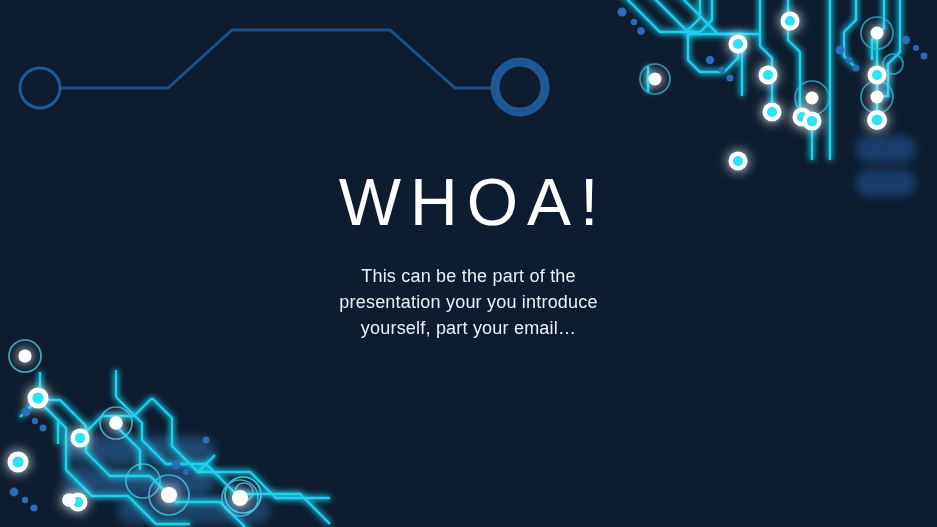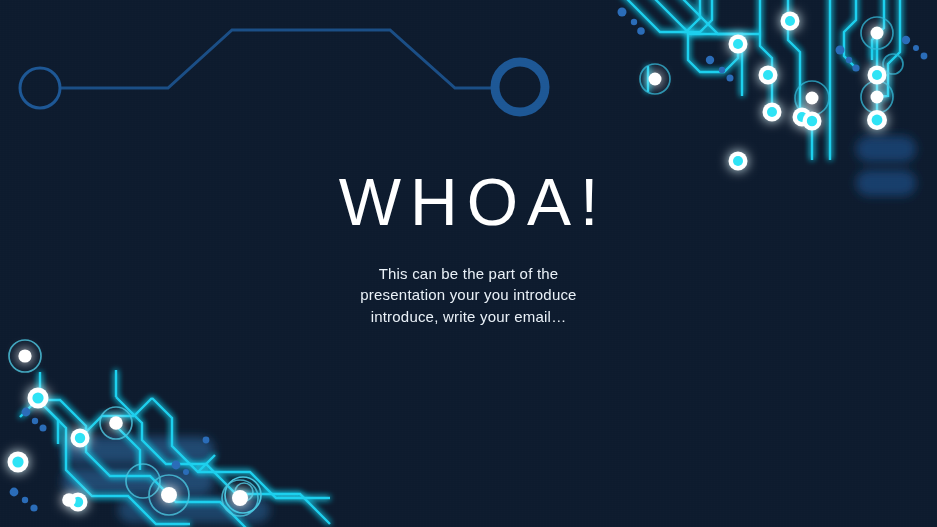--- a/index.html
+++ b/index.html
@@ -48,21 +48,21 @@
     color: #ffffff;
     font-size: 66px;
     font-weight: 300;
     letter-spacing: 9px;
     line-height: 1.04;
     margin: 0 0 26px 0;
     text-indent: 9px;
   }
   #subtitle {
     color: #eaf1f8;
-    font-size: 15px;
+    font-size: 18px;
     font-weight: 400;
     line-height: 1.45;
     letter-spacing: .2px;
     margin: 0 auto;
     width: 370px;
   }
   #subtitle .ln { display: block; }
 </style>
 </head>
 <body>
@@ -262,18 +262,18 @@
     <g>
       <circle cx="243" cy="495" r="18" fill="none" stroke="#49c6e0" stroke-width="1.7"></circle>
     </g>
   </svg>
 
   <div id="text-block">
     <h1 id="title">WHOA!</h1>
     <p id="subtitle">
       <span class="ln">This can be the part of the</span>
       <span class="ln">presentation your you introduce</span>
-      <span class="ln">introduce, write your email…</span>
+      <span class="ln">yourself, part your email…</span>
     </p>
   </div>
 
   <div id="grain"></div>
 </div>
 
 </body></html>

